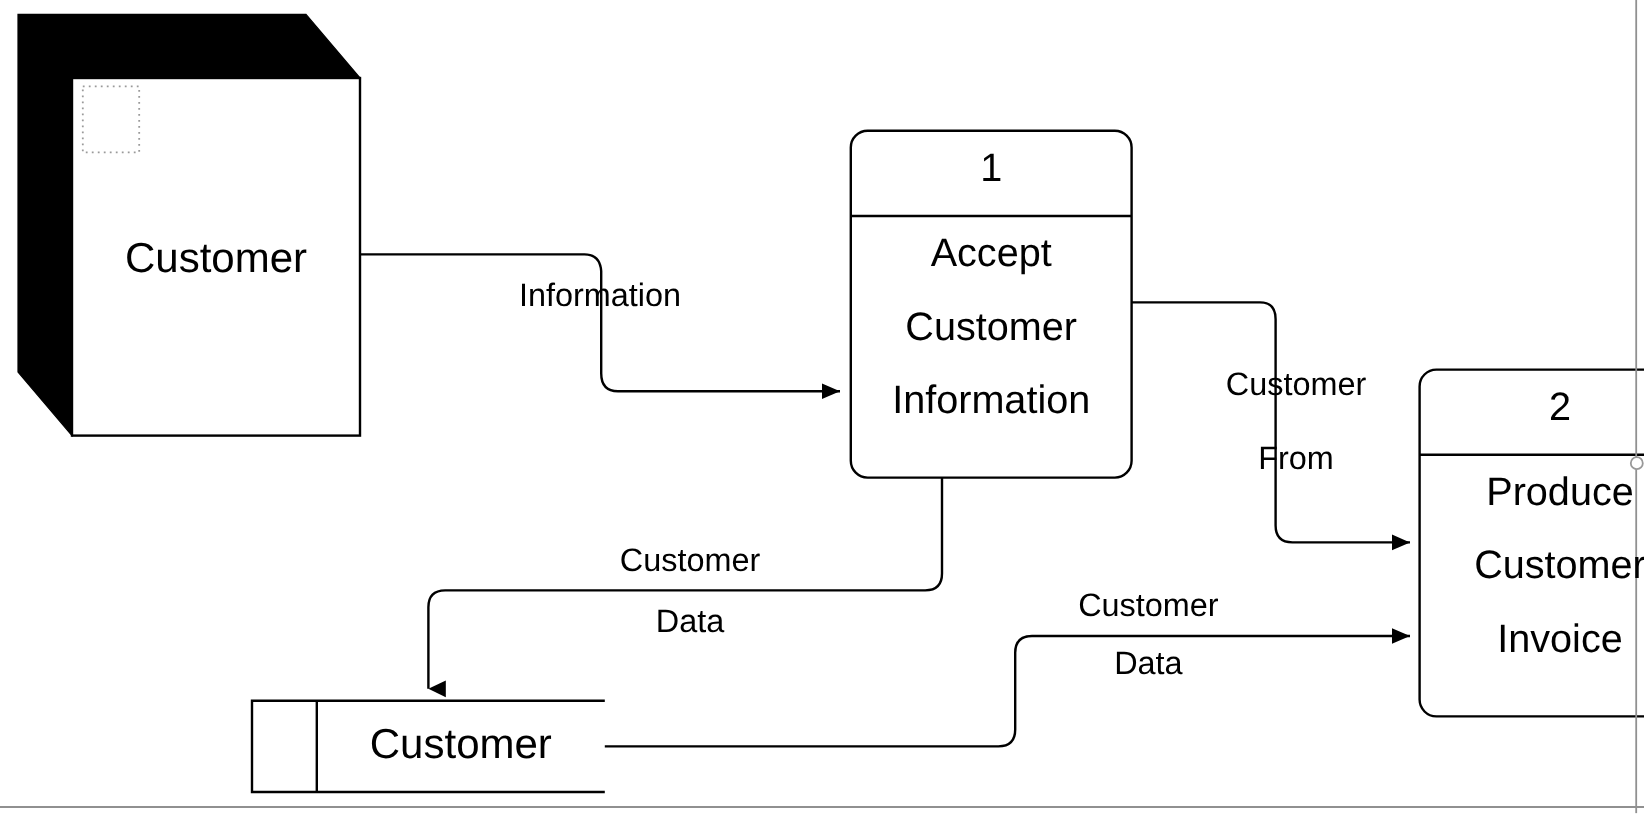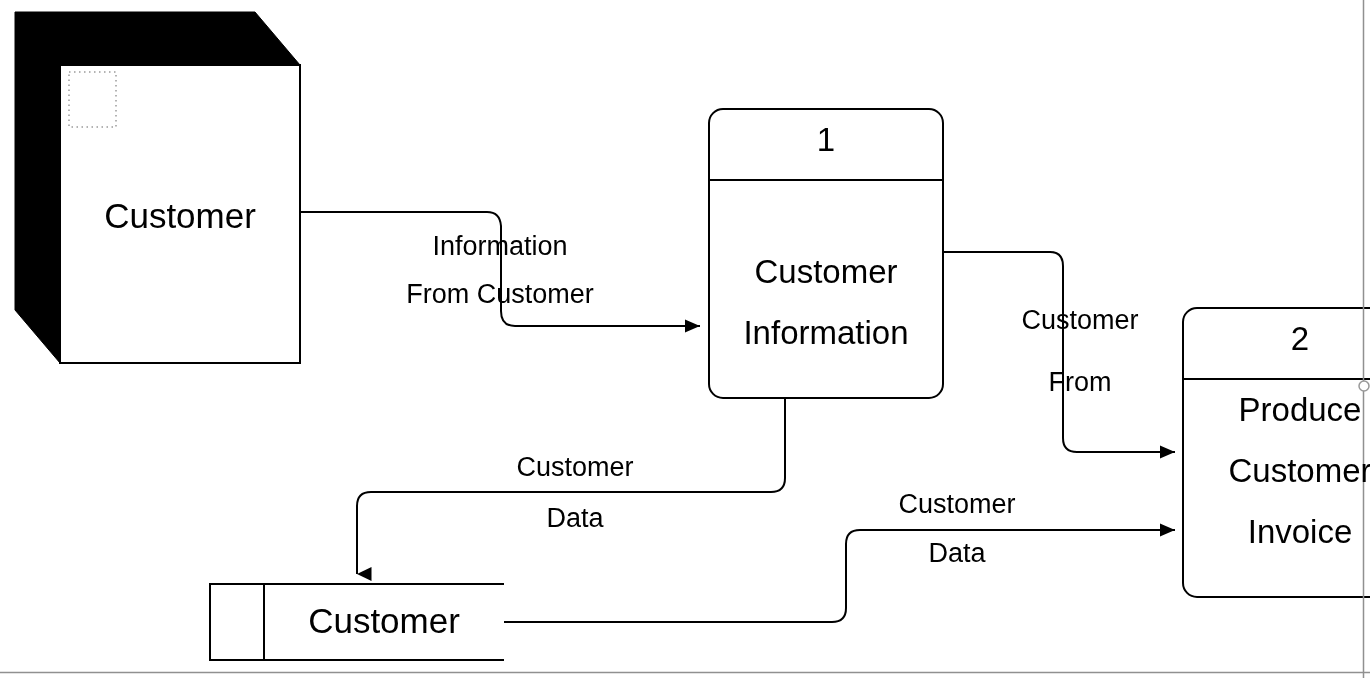--- a/index.html
+++ b/index.html
@@ -109,33 +109,33 @@
 
     <line x1="1363.5" y1="0" x2="1363.5" y2="678" stroke="#909090" stroke-width="1.5"></line>
     <line x1="0" y1="672.5" x2="1370" y2="672.5" stroke="#909090" stroke-width="1.5"></line>
 
     <circle cx="1364" cy="386" r="5" fill="#ffffff" stroke="#999999" stroke-width="1.5"></circle>
   </svg>
 
   <div class="dfd-label entity-label" style="left:60px; top:195px; width:240px;">Customer</div>
 
   <div class="dfd-label process-num" style="left:709px; top:121px; width:234px;">1</div>
+  <div class="dfd-label process-body" style="left:709px; top:192px; width:234px;">Accept</div>
   <div class="dfd-label process-body" style="left:709px; top:253px; width:234px;">Customer</div>
   <div class="dfd-label process-body" style="left:709px; top:314px; width:234px;">Information</div>
 
   <div class="dfd-label process-num" style="left:1183px; top:320px; width:234px;">2</div>
   <div class="dfd-label process-body" style="left:1183px; top:391px; width:234px;">Produce</div>
   <div class="dfd-label process-body" style="left:1183px; top:452px; width:234px;">Customer</div>
   <div class="dfd-label process-body" style="left:1183px; top:513px; width:234px;">Invoice</div>
 
   <div class="dfd-label store-label" style="left:264px; top:600px; width:240px;">Customer</div>
   <div class="dfd-label store-label" style="left:210px; top:600px; width:54px; font-size:26px;"></div>
 
   <div class="dfd-label flow-label" style="left:355px; top:231px; width:290px;">Information</div>
-  <div class="dfd-label flow-label" style="left:355px; top:279px; width:290px;">From Customer</div>
 
   <div class="dfd-label flow-label" style="left:975px; top:305px; width:210px;">Customer</div>
   <div class="dfd-label flow-label" style="left:975px; top:367px; width:210px;">From</div>
 
   <div class="dfd-label flow-label" style="left:470px; top:452px; width:210px;">Customer</div>
   <div class="dfd-label flow-label" style="left:470px; top:503px; width:210px;">Data</div>
 
   <div class="dfd-label flow-label" style="left:852px; top:489px; width:210px;">Customer</div>
   <div class="dfd-label flow-label" style="left:852px; top:538px; width:210px;">Data</div>
 

